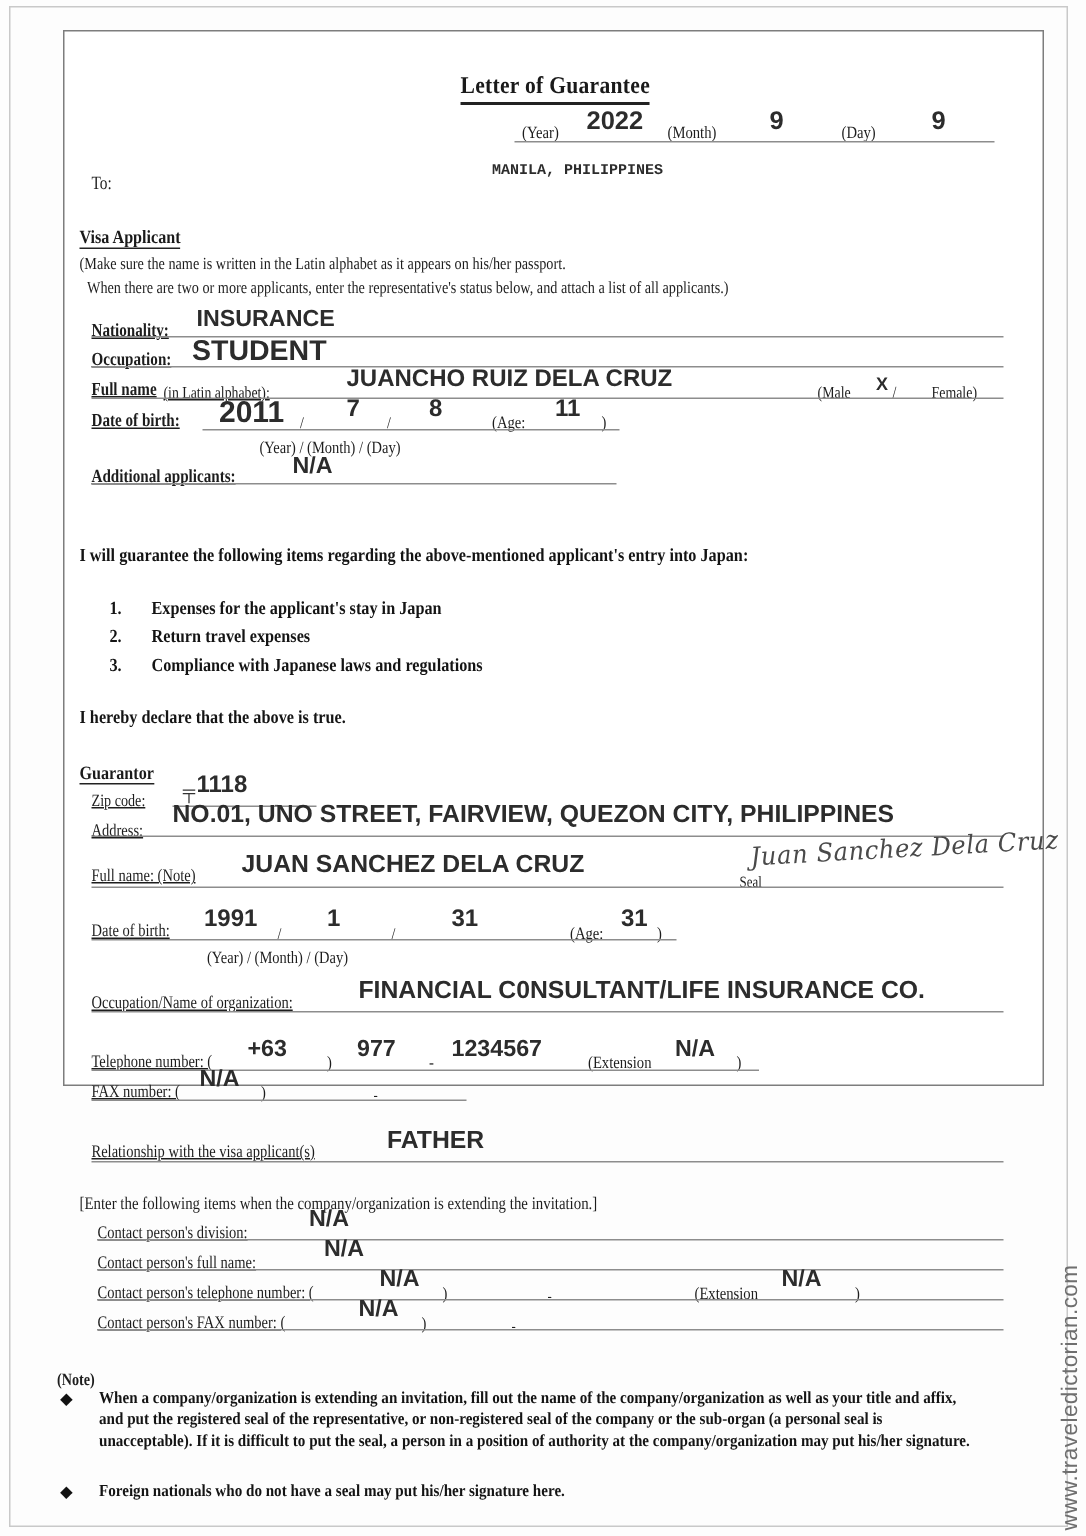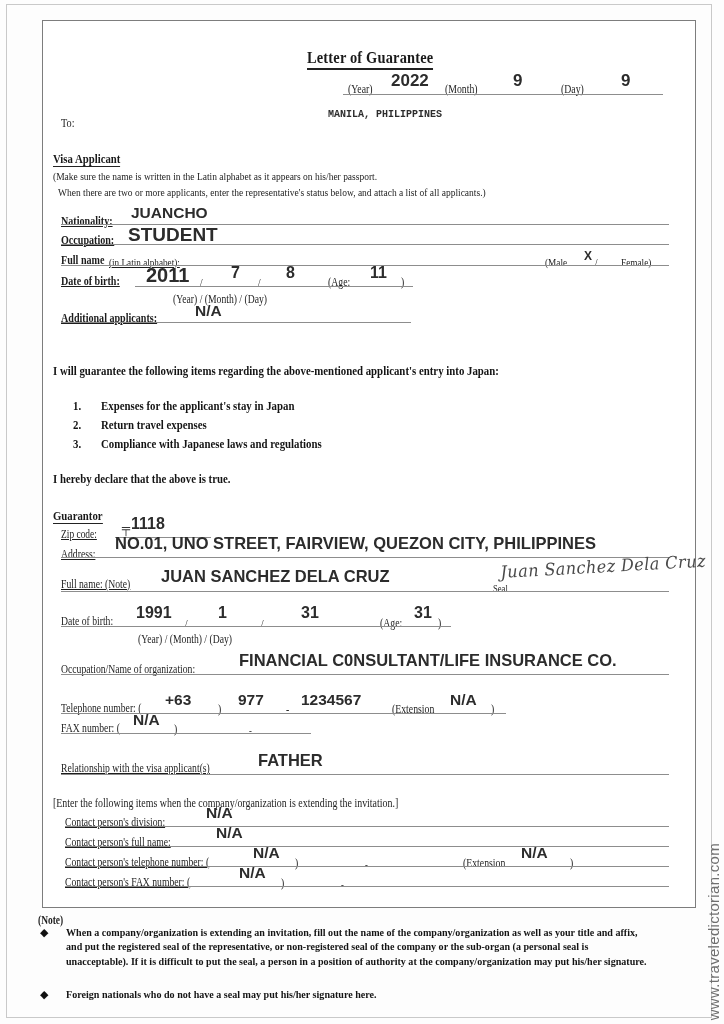--- a/index.html
+++ b/index.html
@@ -26,21 +26,21 @@
     position: absolute;
     left: 6px; top: 4px;
     width: 706px; height: 1014px;
     border: 1px solid #c9c9c9;
     box-sizing: border-box;
   }
   
   .form-box {
     position: absolute;
     left: 42px; top: 20px;
-    width: 654px; height: 888px;
+    width: 654px; height: 704px;
     border: 1.5px solid #7d7d7d;
     box-sizing: border-box;
     background: #ffffff;
   }
   .inner {
     position: absolute;
     left: 0; top: 0;
     width: 654px; height: 888px;
   }
   .lbl-thin {
@@ -206,35 +206,36 @@
       <div class="abs" style="left:15px; top:161px;">
         <span class="note-small">When there are two or more applicants, enter the representative's status below, and attach a list of all applicants.)</span>
       </div>
       <div class="abs" style="left:10px; top:145px;">
         <span class="note-small">(Make sure the name is written in the Latin alphabet as it appears on his/her passport.</span>
       </div>
 
       <div class="abs" style="left:18px; top:190px;">
         <span class="lbl-thin u" style="font-size:12.3px;">Nationality:</span>
       </div>
-      <div class="abs fill" style="left:88px; top:183px; font-size:15.5px;">JUANCHO</div>
+      <div class="abs fill" style="left:88px; top:183px; font-size:15.5px;">INSURANCE</div>
       <div class="rule" style="left:18px; top:203px; width:608px;"></div>
 
       <div class="abs" style="left:18px; top:209px;">
         <span class="lbl-thin u" style="font-size:12.3px;">Occupation:</span>
       </div>
       <div class="abs fill" style="left:85px; top:203px; font-size:19px;">STUDENT</div>
       <div class="rule" style="left:18px; top:223px; width:608px;"></div>
 
       <div class="abs" style="left:18px; top:229px;">
         <span class="lbl-thin u" style="font-size:12.3px;">Full name</span>
       </div>
       <div class="abs" style="left:66px; top:231px;">
         <span class="lbl-thin u" style="font-size:11.2px; font-weight:normal;">(in Latin alphabet):</span>
       </div>
+      <div class="abs fill" style="left:188px; top:223px; font-size:16px;">JUANCHO RUIZ DELA CRUZ</div>
       <div class="abs" style="left:502px; top:231px;">
         <span class="lbl-thin" style="font-size:11.3px; font-weight:normal;">(Male</span>
       </div>
       <div class="abs fill" style="left:541px; top:228px; font-size:12px;">X</div>
       <div class="abs" style="left:552px; top:231px;">
         <span class="lbl-thin" style="font-size:11.3px; font-weight:normal;">/</span>
       </div>
       <div class="abs" style="left:578px; top:231px;">
         <span class="lbl-thin" style="font-size:11.3px; font-weight:normal;">Female)</span>
       </div>

